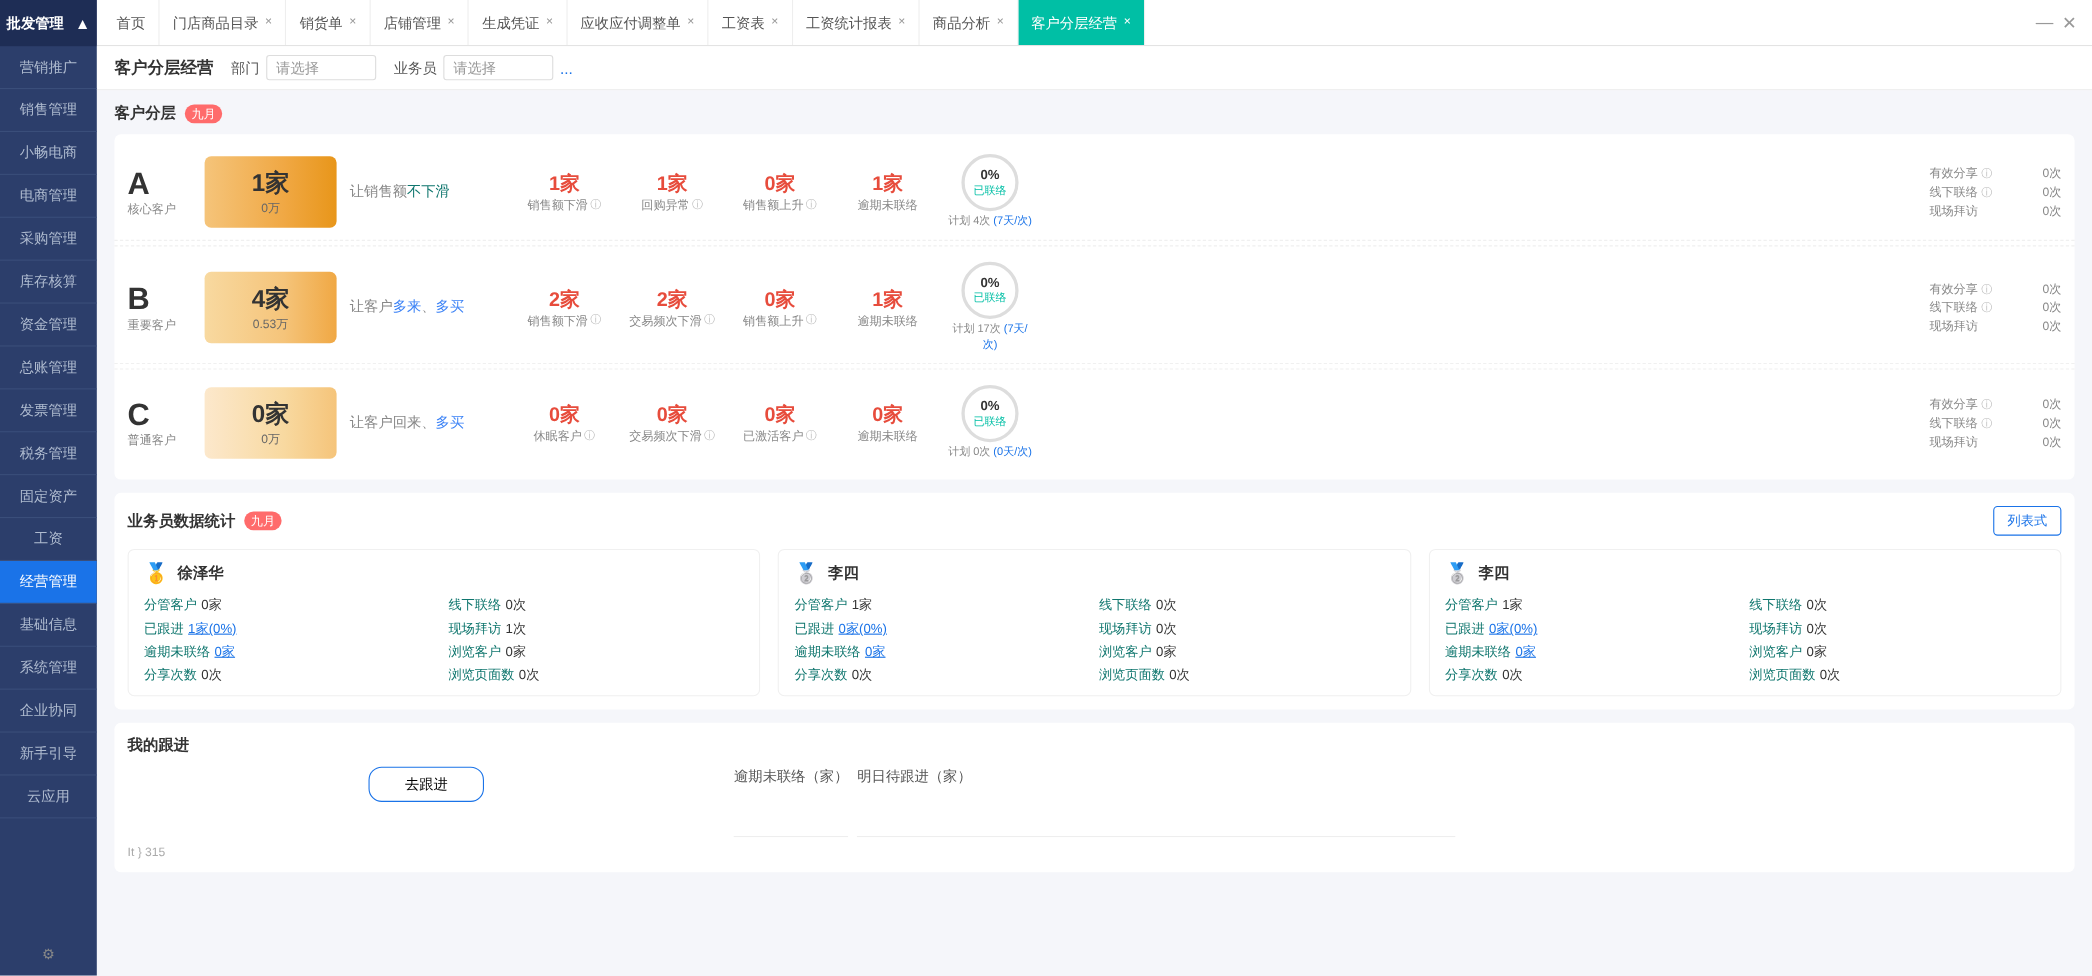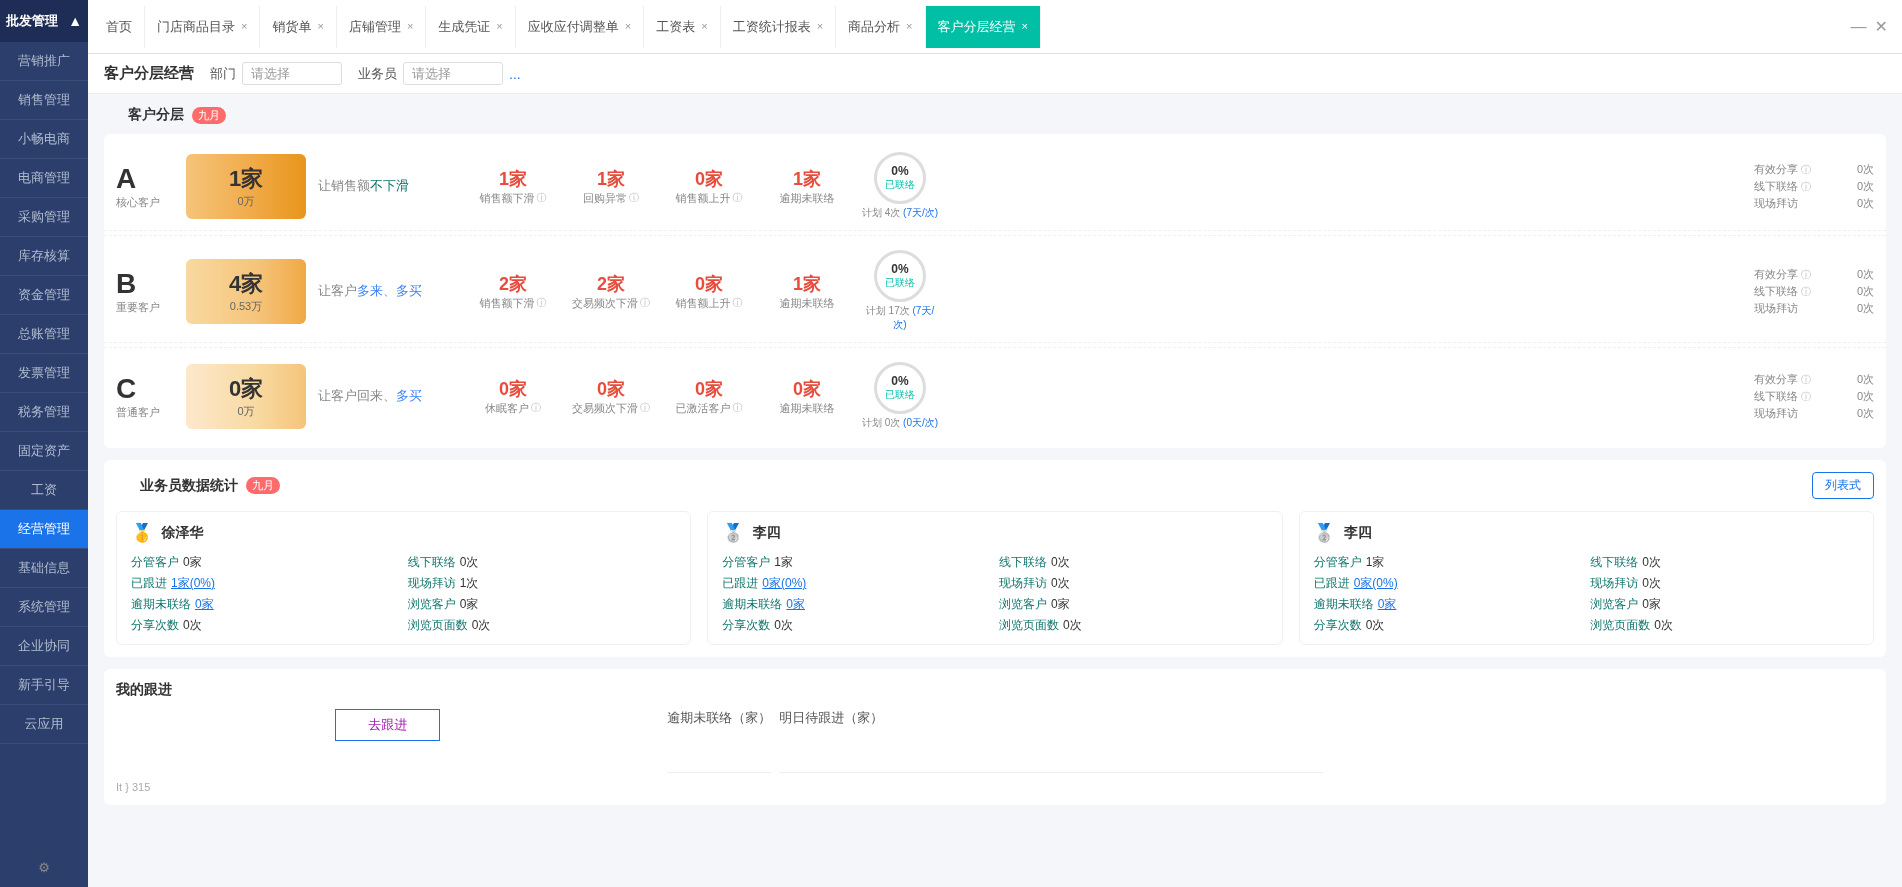--- a/index.html
+++ b/index.html
@@ -51,21 +51,21 @@
       flex-direction: column;
       overflow: hidden;
     }
 
     
     .tab-bar {
       background: #fff;
       display: flex;
       align-items: center;
       border-bottom: 1px solid #e0e0e0;
-      height: 54px;
+      height: 42px;
       padding: 0 6px;
       flex-shrink: 0;
       overflow: hidden;
     }
     .tab-item {
       display: flex;
       align-items: center;
       padding: 0 12px;
       height: 42px;
       font-size: 13px;
@@ -146,21 +146,20 @@
     .section-header {
       display: flex;
       align-items: center;
       gap: 8px;
       margin-bottom: 10px;
     }
     .section-title {
       font-size: 14px;
       font-weight: bold;
       color: #333;
-      margin-left: 24px;
     }
     .month-badge {
       background: #ff6b6b;
       color: #fff;
       font-size: 11px;
       padding: 1px 6px;
       border-radius: 10px;
     }
 
     
@@ -354,22 +353,22 @@
       align-items: start;
     }
     .follow-col-title {
       font-size: 13px;
       color: #555;
       margin-bottom: 6px;
     }
     .follow-btn {
       background: #fff;
       border: 1px solid #1a73e8;
-      color: #a21caf;
-      border-radius: 0;
+      color: #000000;
+      border-radius: 12px;
       padding: 6px 32px;
       cursor: pointer;
       font-size: 13px;
       white-space: nowrap;
       align-self: center;
     }
 
     
     .list-btn {
       background: #fff;

